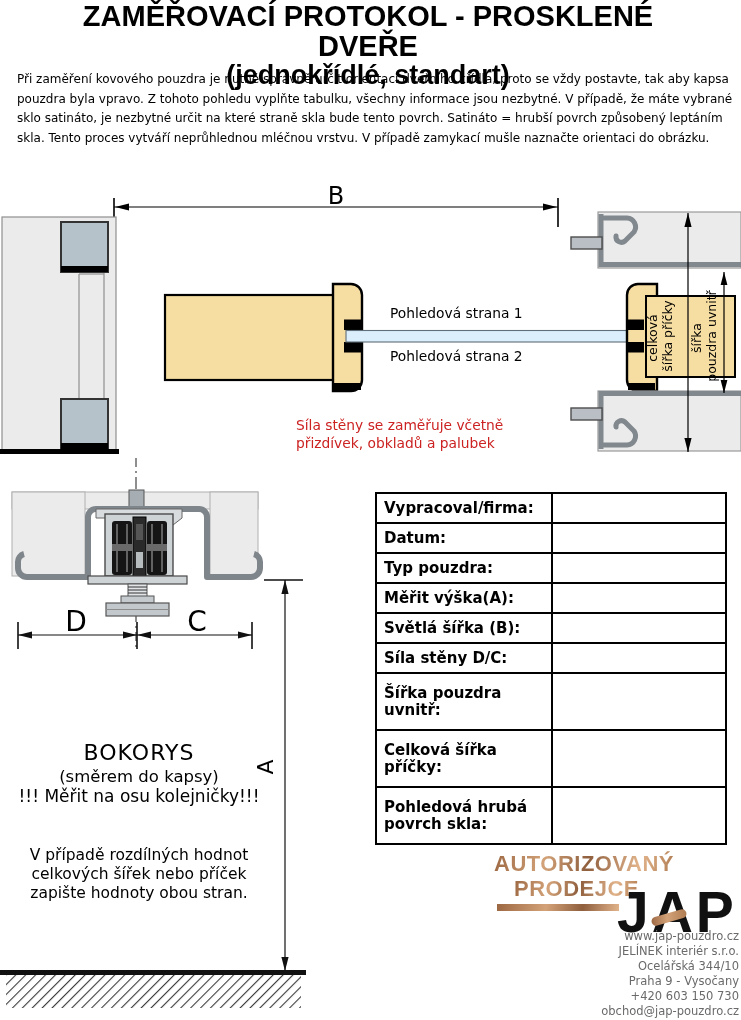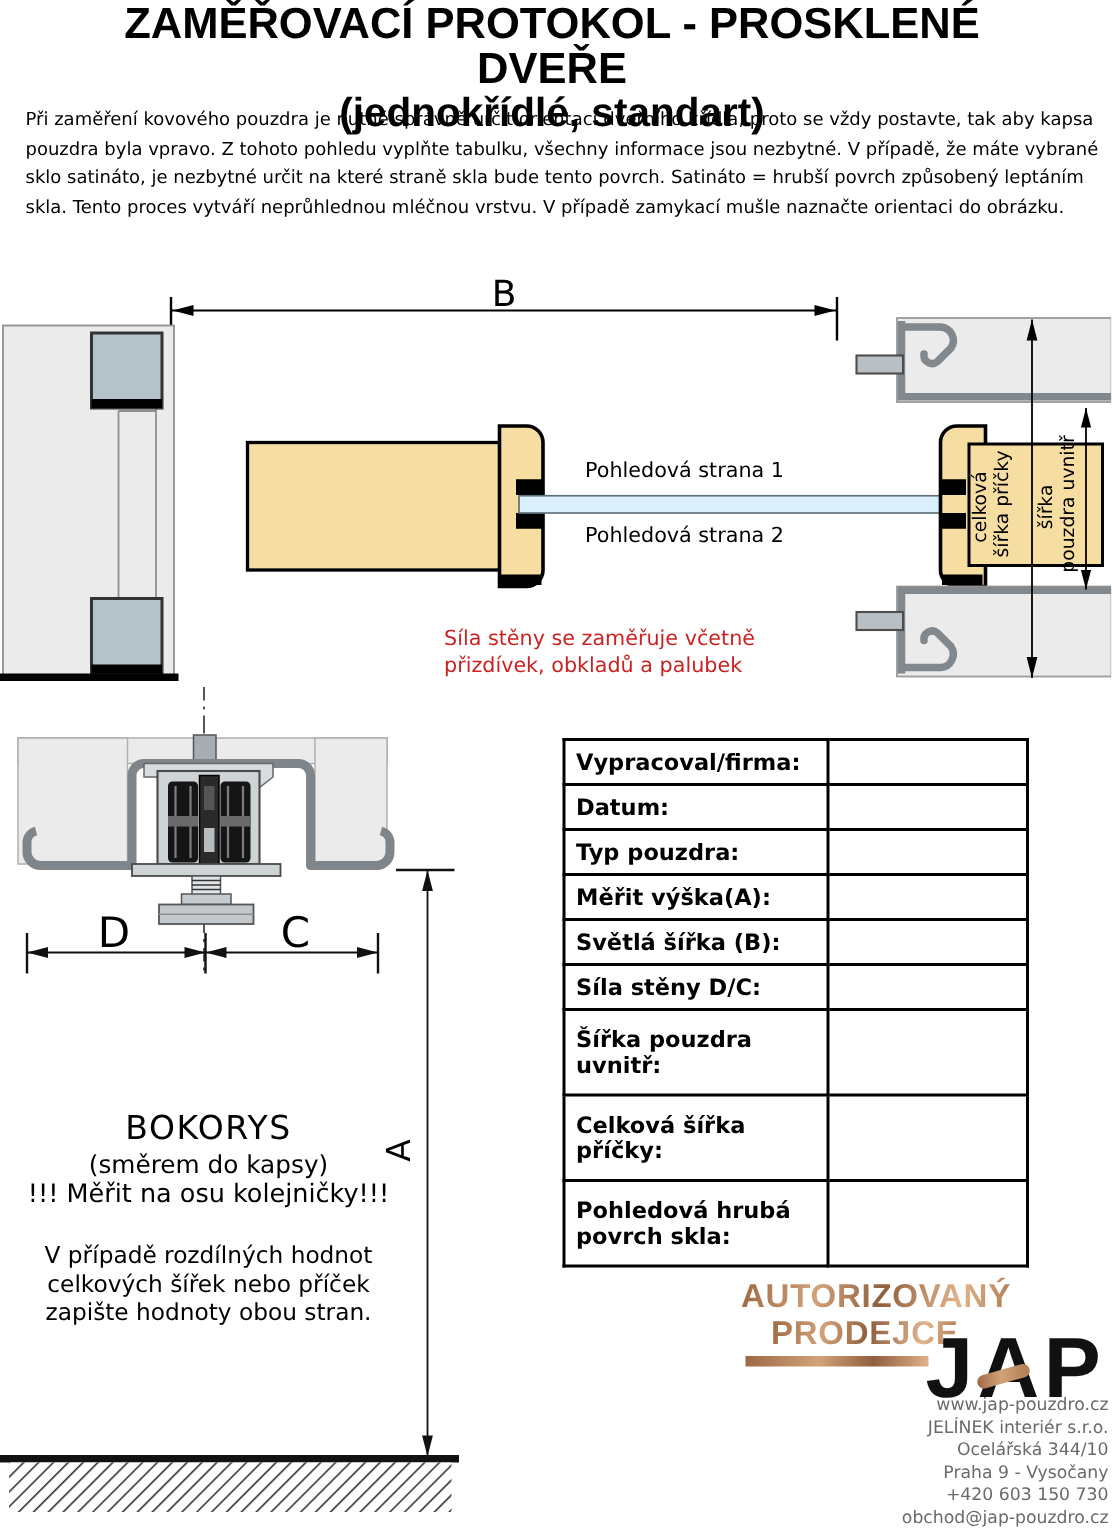--- a/index.html
+++ b/index.html
@@ -13,23 +13,23 @@
   
   .intro{position:absolute;left:17px;top:70px;width:722px;font-size:12px;line-height:19.7px;}
   
   .svgtop{position:absolute;left:0;top:185px;}
   .svgbot{position:absolute;left:0;top:480px;}
   
   .bok{position:absolute;left:8px;top:740px;width:262px;text-align:center;}
   .bok .bt{font-size:22px;letter-spacing:1px;}
   .bok .bs{font-size:16.5px;margin-top:2px;}
   .bok .bw{font-size:17px;}
-  .bok .bn{font-size:15.5px;margin-top:22px;line-height:19px;}
-  
-  table.form{position:absolute;left:375px;top:492px;width:311px;height:353px;
+  .bok .bn{font-size:15.5px;margin-top:40px;line-height:19px;}
+  
+  table.form{position:absolute;left:375px;top:492px;width:352px;height:353px;
              border-collapse:collapse;table-layout:fixed;}
   table.form td{border:2px solid #000;padding:0 4px 0 7px;vertical-align:middle;}
   table.form td.lab{width:163px;font-weight:bold;font-size:15px;line-height:16.5px;}
   table.form td.val{background:#fff;}
   
   .copper{background:linear-gradient(100deg,#9c6843 0%,#d3a278 28%,#8f5f3e 52%,#e2b48b 80%,#b07c52 100%);
           -webkit-background-clip:text;background-clip:text;color:transparent;}
   .auth1{position:absolute;left:494px;top:851px;font-family:Liberation Sans, sans-serif;
          font-weight:bold;font-size:22px;letter-spacing:.5px;}
   .auth2{position:absolute;left:494px;top:876px;font-family:"Liberation Sans",sans-serif;

